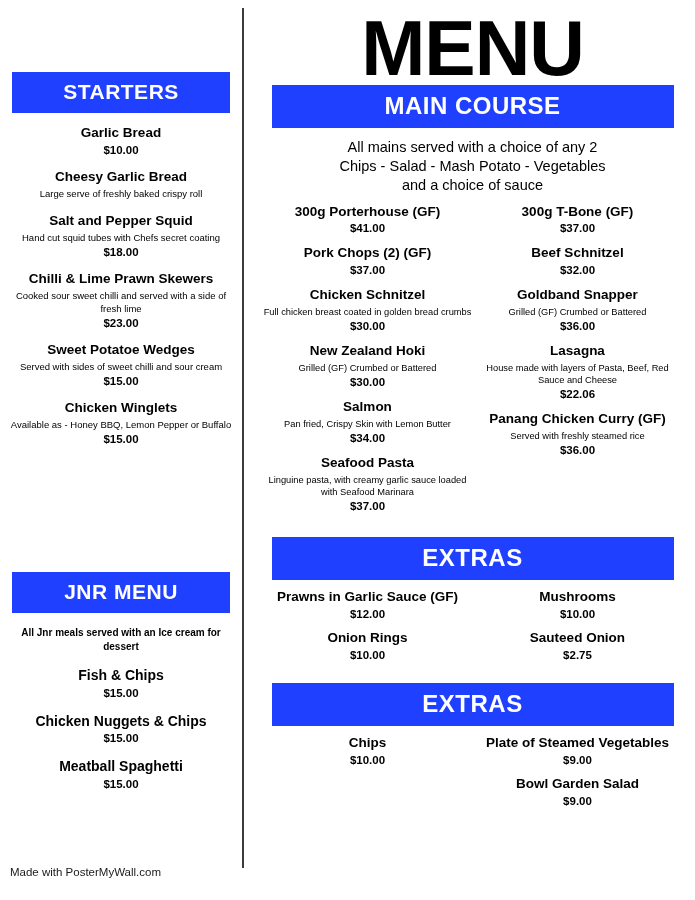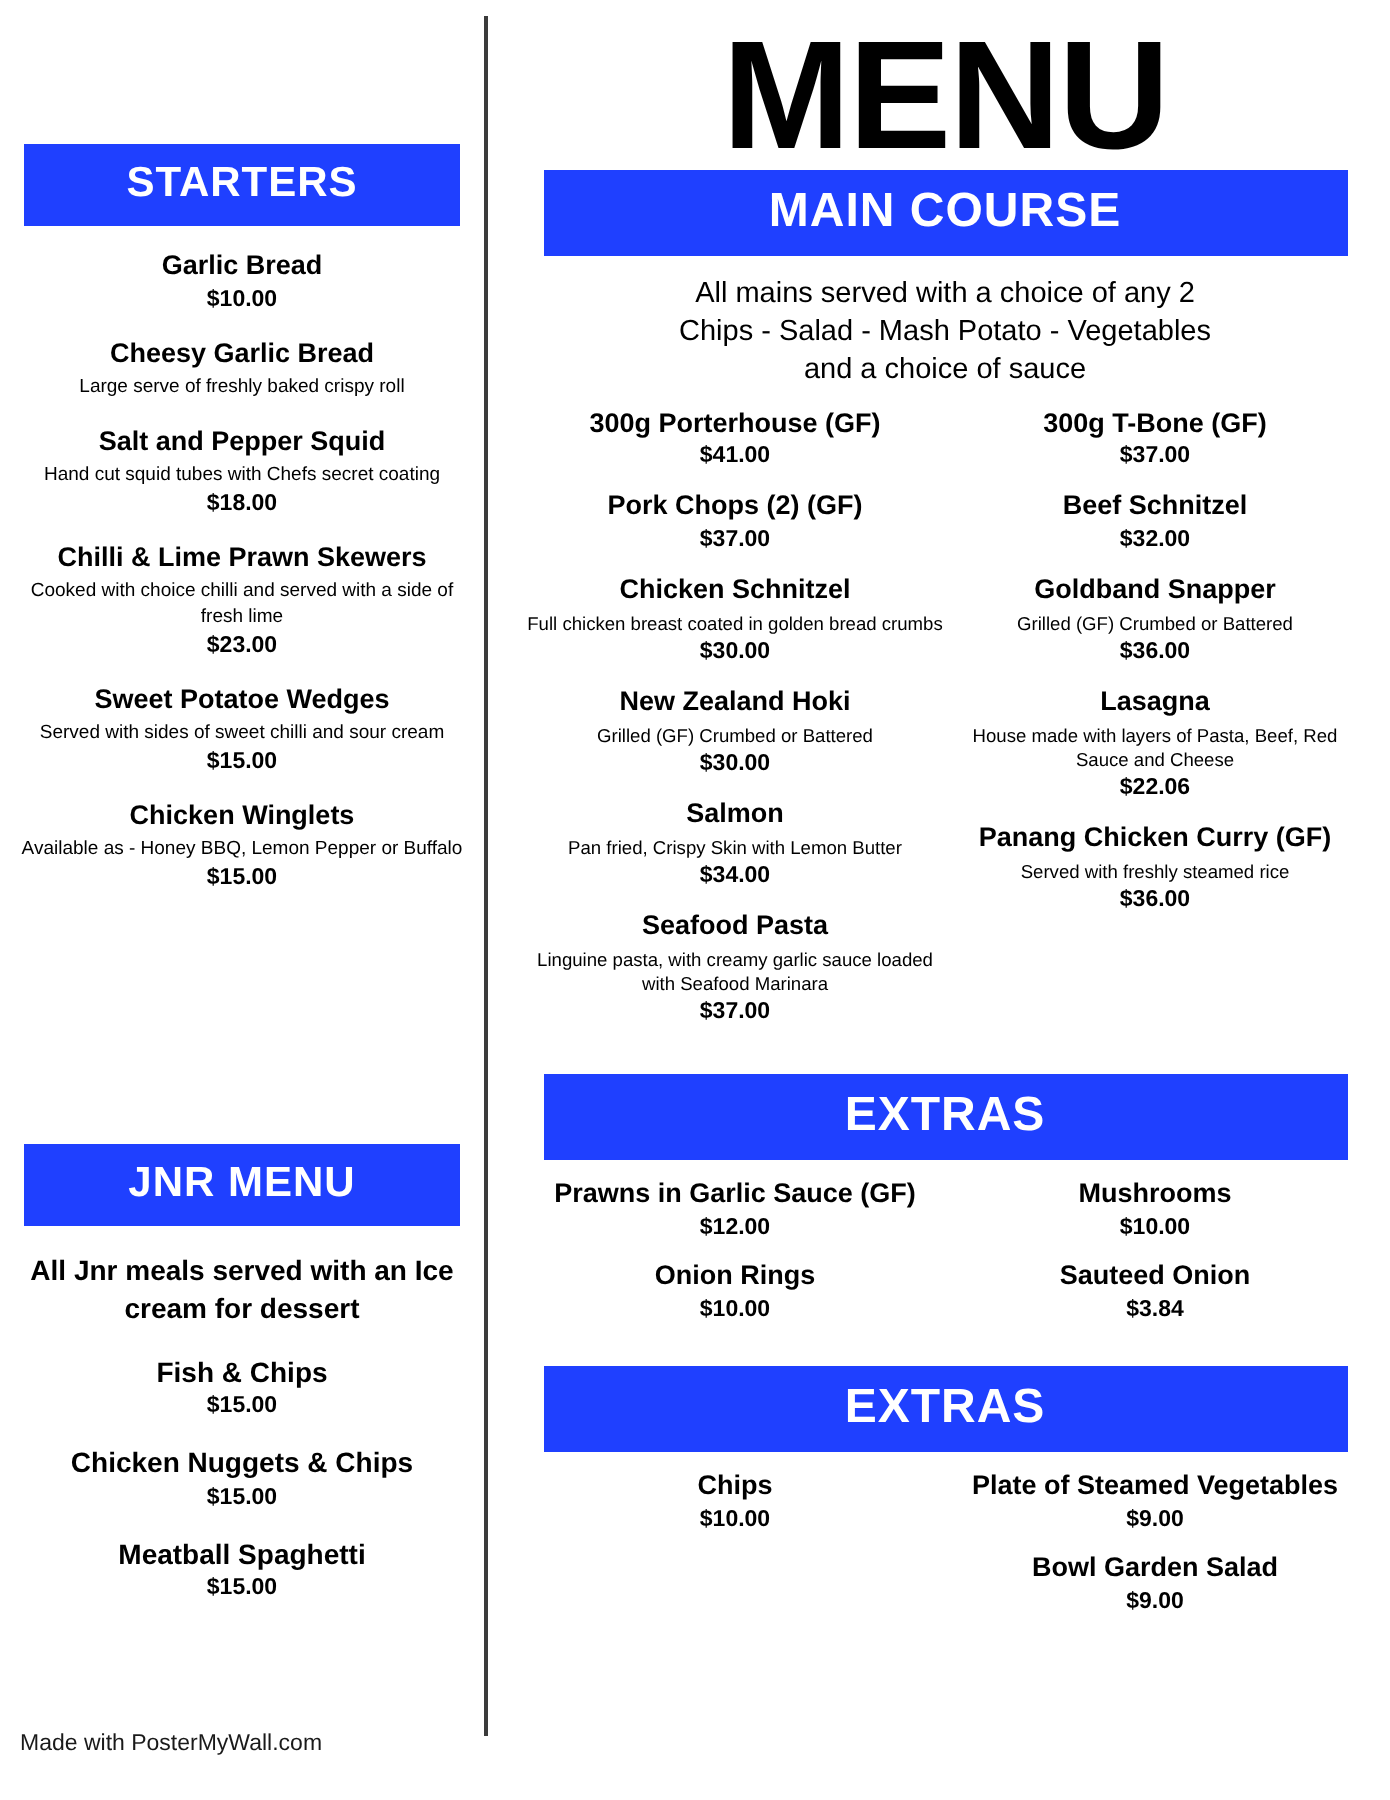--- a/index.html
+++ b/index.html
@@ -65,21 +65,21 @@
   }
   .item-price {
     font-size: 11.5px;
     font-weight: bold;
     margin-top: 2px;
   }
 
   #jnr-section { position: absolute; left: 8px; top: 556px; width: 226px; }
   #jnr-note {
     text-align: center;
-    font-size: 14px;
+    font-size: 10px;
     font-weight: bold;
     line-height: 1.35;
     margin: 13px 6px 14px;
   }
   .jnr-item { text-align: center; margin-bottom: 14px; }
   .jnr-item .item-name { font-size: 14px; }
   .jnr-item .item-price { font-size: 11.5px; }
 
   
   #right-col {
@@ -158,21 +158,21 @@
           <div class="item-name">Cheesy Garlic Bread</div>
           <div class="item-desc">Large serve of freshly baked crispy roll</div>
         </div>
         <div class="item">
           <div class="item-name">Salt and Pepper Squid</div>
           <div class="item-desc">Hand cut squid tubes with Chefs secret coating</div>
           <div class="item-price">$18.00</div>
         </div>
         <div class="item">
           <div class="item-name">Chilli &amp; Lime Prawn Skewers</div>
-          <div class="item-desc">Cooked with choice chilli and served with a side of fresh lime</div>
+          <div class="item-desc">Cooked sour sweet chilli and served with a side of fresh lime</div>
           <div class="item-price">$23.00</div>
         </div>
         <div class="item">
           <div class="item-name">Sweet Potatoe Wedges</div>
           <div class="item-desc">Served with sides of sweet chilli and sour cream</div>
           <div class="item-price">$15.00</div>
         </div>
         <div class="item">
           <div class="item-name">Chicken Winglets</div>
           <div class="item-desc">Available as - Honey BBQ, Lemon Pepper or Buffalo</div>
@@ -281,21 +281,21 @@
             <div class="item-price">$10.00</div>
           </div>
         </div>
         <div class="grid-row">
           <div class="item">
             <div class="item-name">Onion Rings</div>
             <div class="item-price">$10.00</div>
           </div>
           <div class="item">
             <div class="item-name">Sauteed Onion</div>
-            <div class="item-price">$3.84</div>
+            <div class="item-price">$2.75</div>
           </div>
         </div>
       </div>
 
     <div class="band band-right" id="extras-band">EXTRAS</div>
     <div class="extras-grid" id="extras-grid">
         <div class="grid-row">
           <div class="item">
             <div class="item-name">Chips</div>
             <div class="item-price">$10.00</div>

